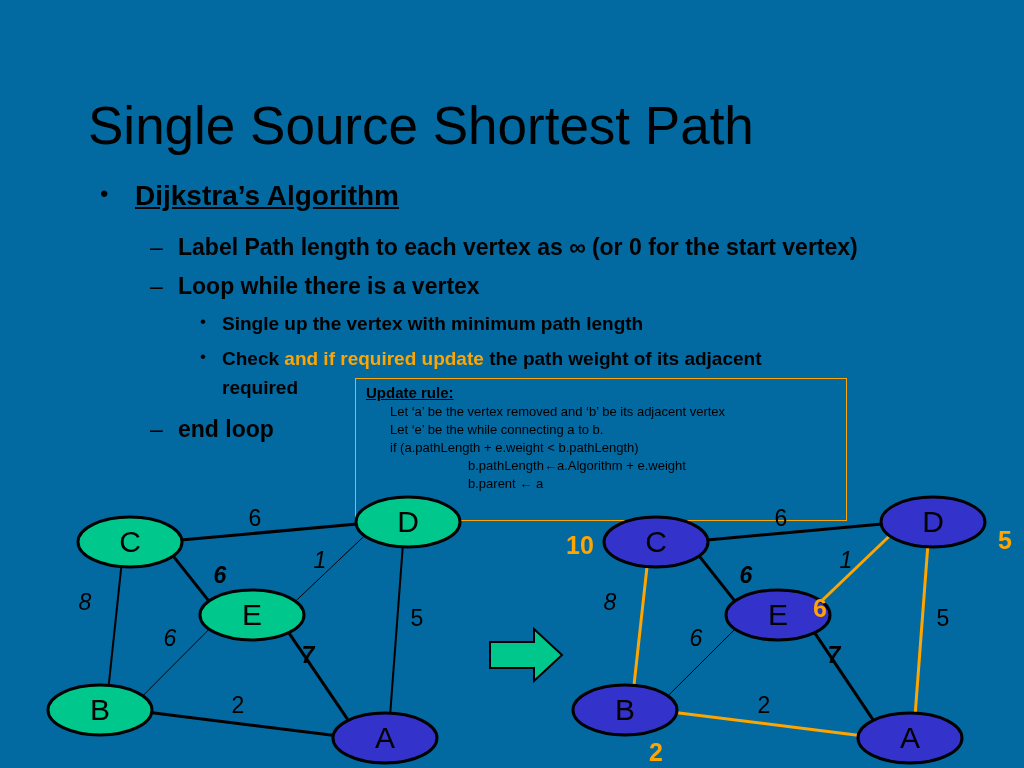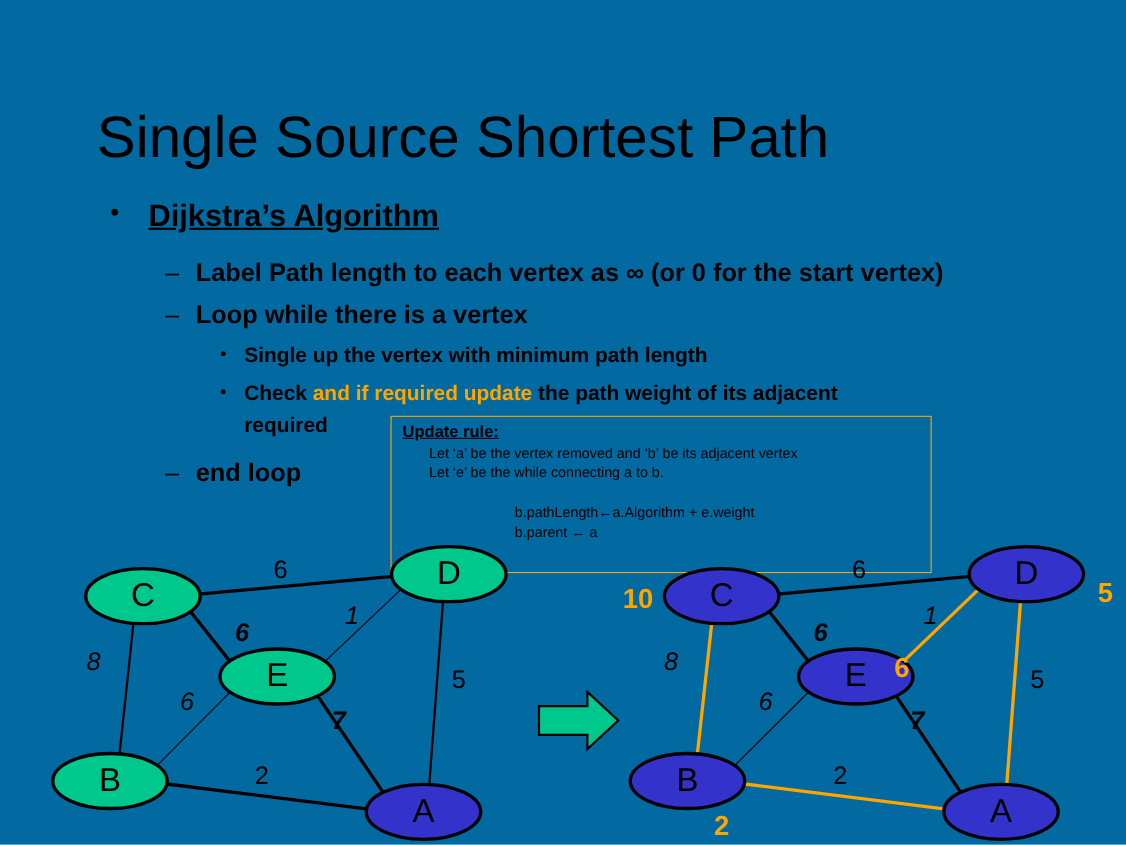--- a/index.html
+++ b/index.html
@@ -159,20 +159,21 @@
 
   <div class="bullet lvl2" style="left:178px; top:416px;">
     <span class="marker">–</span>
     <span class="text">end loop</span>
   </div>
 
   <div id="update-box">
     <div class="ub-title">Update rule:</div>
     <div class="ub-line ub-l1">Let ‘a’ be the vertex removed and ‘b’ be its adjacent vertex</div>
     <div class="ub-line ub-l2">Let ‘e’ be the while connecting a to b.</div>
+    <div class="ub-line ub-l3">if (a.pathLength + e.weight &lt; b.pathLength)</div>
     <div class="ub-line ub-l4">b.pathLength←a.Algorithm + e.weight</div>
     <div class="ub-line ub-l5">b.parent ← a</div>
   </div>
 
   <div class="graph" id="graph-left">
       <svg width="460" height="278">
         <line x1="158.23533491326606" y1="50.331650009917475" x2="339.76466508673394" y2="33.668349990082525" stroke="#000000" stroke-width="3"></line>
         <line x1="151.49834098225404" y1="63.937968520273266" x2="190.50165901774596" y2="113.06203147972673" stroke="#000000" stroke-width="3"></line>
         <line x1="101.49876472293032" y1="74.88794113057222" x2="88.50123527706968" y2="197.11205886942778" stroke="#000000" stroke-width="2"></line>
         <line x1="346.46132432727387" y1="43.90550060886196" x2="273.53867567272613" y2="113.09449939113804" stroke="#000000" stroke-width="1"></line>

